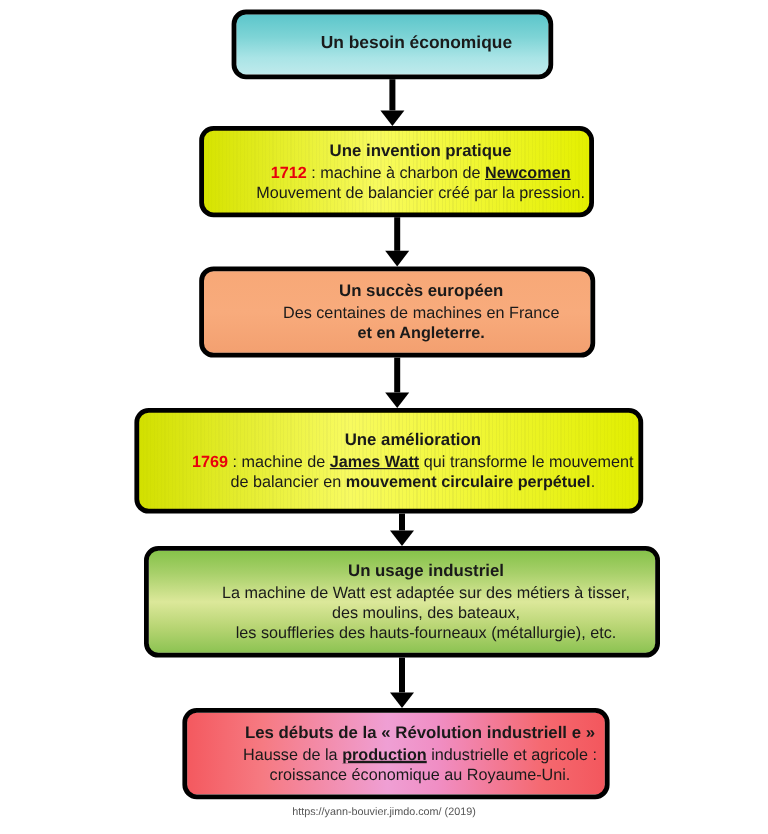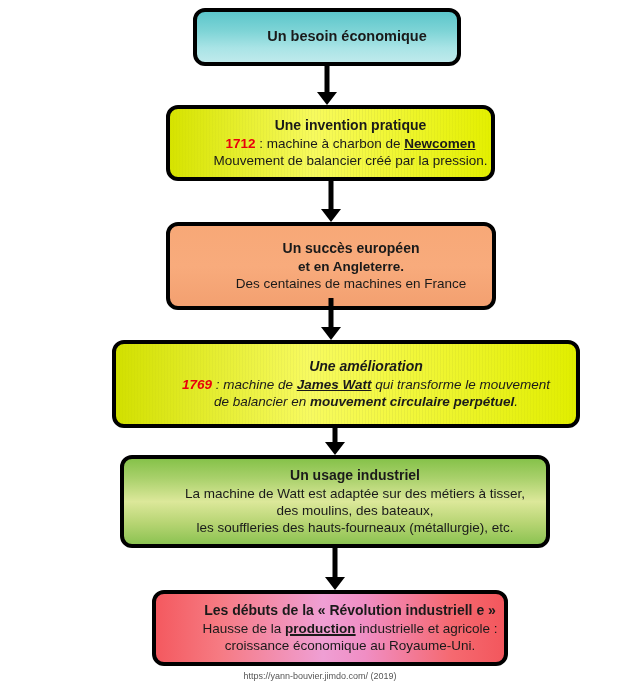--- a/index.html
+++ b/index.html
@@ -61,35 +61,34 @@
     background-image:
       linear-gradient(to right, rgba(210,224,0,0.85) 0%, rgba(255,255,170,0.55) 45%, rgba(255,255,190,0.35) 60%, rgba(225,238,0,0.8) 100%),
       repeating-linear-gradient(to right, rgba(0,0,0,0.07) 0px, rgba(0,0,0,0.07) 1px, rgba(255,255,255,0) 1px, rgba(255,255,255,0) 3px);
     font-size: 13.5px;
     align-items: flex-end;
   }
   #node-2 .title { font-size: 14px; }
 
   
   #node-3 {
-    left: 166px; top: 222px; width: 330px; height: 88px;
+    left: 166px; top: 222px; width: 330px; height: 76px;
     background: linear-gradient(to bottom, #f7a877 0%, #f8ab7c 50%, #f3a070 100%);
     font-size: 13.5px;
   }
   #node-3 .title { font-size: 14px; }
 
   
   #node-4 {
-    left: 112px; top: 340px; width: 468px; height: 88px;
+    left: 112px; top: 340px; width: 424px; height: 88px;
     background-color: #eef500;
     background-image:
       linear-gradient(to right, rgba(205,220,0,0.85) 0%, rgba(255,255,175,0.55) 42%, rgba(255,255,195,0.35) 58%, rgba(222,236,0,0.8) 100%),
       repeating-linear-gradient(to right, rgba(0,0,0,0.07) 0px, rgba(0,0,0,0.07) 1px, rgba(255,255,255,0) 1px, rgba(255,255,255,0) 3px);
     font-size: 13.5px;
-    font-style: italic;
   }
   #node-4 .title { font-size: 14px; }
 
   
   #node-5 {
     left: 120px; top: 455px; width: 430px; height: 93px;
     background: linear-gradient(to bottom, #86c24a 0%, #a8d06a 22%, #dce89a 50%, #b6d472 76%, #8cc352 100%);
     font-size: 13.5px;
   }
   #node-5 .title { font-size: 14px; }
@@ -170,22 +169,22 @@
     <div class="line"><span>Mouvement de balancier créé par la pression.</span></div>
   </div>
 
   <div class="arrow" id="arrow-2">
     <div class="shaft"></div>
     <div class="head"></div>
   </div>
 
   <div class="node" id="node-3">
     <div class="line title">Un succès européen</div>
+    <div class="line"><span>Des centaines de machines en France</span></div>
     <div class="line"><b>et en Angleterre.</b></div>
-    <div class="line"><span>Des centaines de machines en France</span></div>
   </div>
 
   <div class="arrow" id="arrow-3">
     <div class="shaft"></div>
     <div class="head"></div>
   </div>
 
   <div class="node" id="node-4">
     <div class="line title">Une amélioration</div>
     <div class="line"><span class="year">1769</span><span> : machine de </span><u class="bu">James Watt</u><span> qui transforme le mouvement</span></div>

